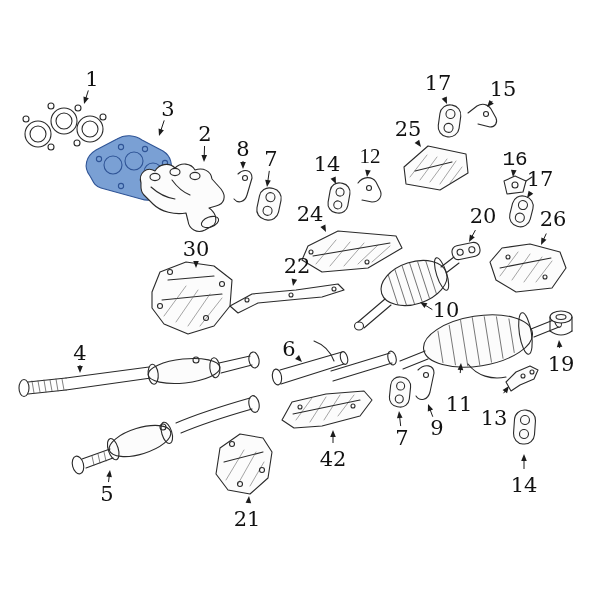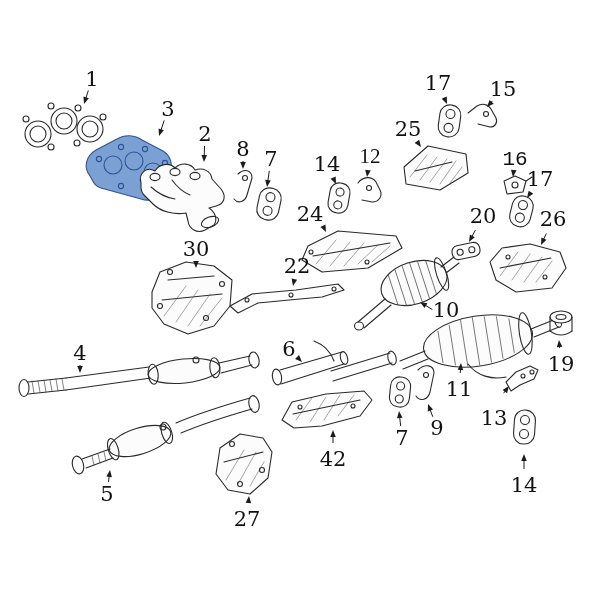--- a/index.html
+++ b/index.html
@@ -346,24 +346,24 @@
       <div class="part-label" style="left: 515px; top: 159px; font-family: Liberation Mono, monospace;">16</div>
       <div class="part-label" style="left: 540px; top: 179px;">17</div>
       <div class="part-label" style="left: 310px; top: 214px;">24</div>
       <div class="part-label" style="left: 483px; top: 216px;">20</div>
       <div class="part-label" style="left: 553px; top: 219px;">26</div>
       <div class="part-label" style="left: 196px; top: 249px;">30</div>
       <div class="part-label" style="left: 297px; top: 266px;">22</div>
       <div class="part-label" style="left: 446px; top: 310px;">10</div>
       <div class="part-label" style="left: 80px; top: 353px;">4</div>
       <div class="part-label" style="left: 289px; top: 349px;">6</div>
-      <div class="part-label" style="left: 459px; top: 389px;">11</div>
+      <div class="part-label" style="left: 459px; top: 404px;">11</div>
       <div class="part-label" style="left: 561px; top: 364px;">19</div>
       <div class="part-label" style="left: 494px; top: 418px;">13</div>
       <div class="part-label" style="left: 107px; top: 494px;">5</div>
       <div class="part-label" style="left: 333px; top: 459px;">42</div>
       <div class="part-label" style="left: 402px; top: 438px;">7</div>
       <div class="part-label" style="left: 437px; top: 428px;">9</div>
-      <div class="part-label" style="left: 247px; top: 519px;">27</div>
+      <div class="part-label" style="left: 247px; top: 519px;">21</div>
       <div class="part-label" style="left: 524px; top: 485px;">14</div>
     </div>
 
 </div>
 
 </body></html>

